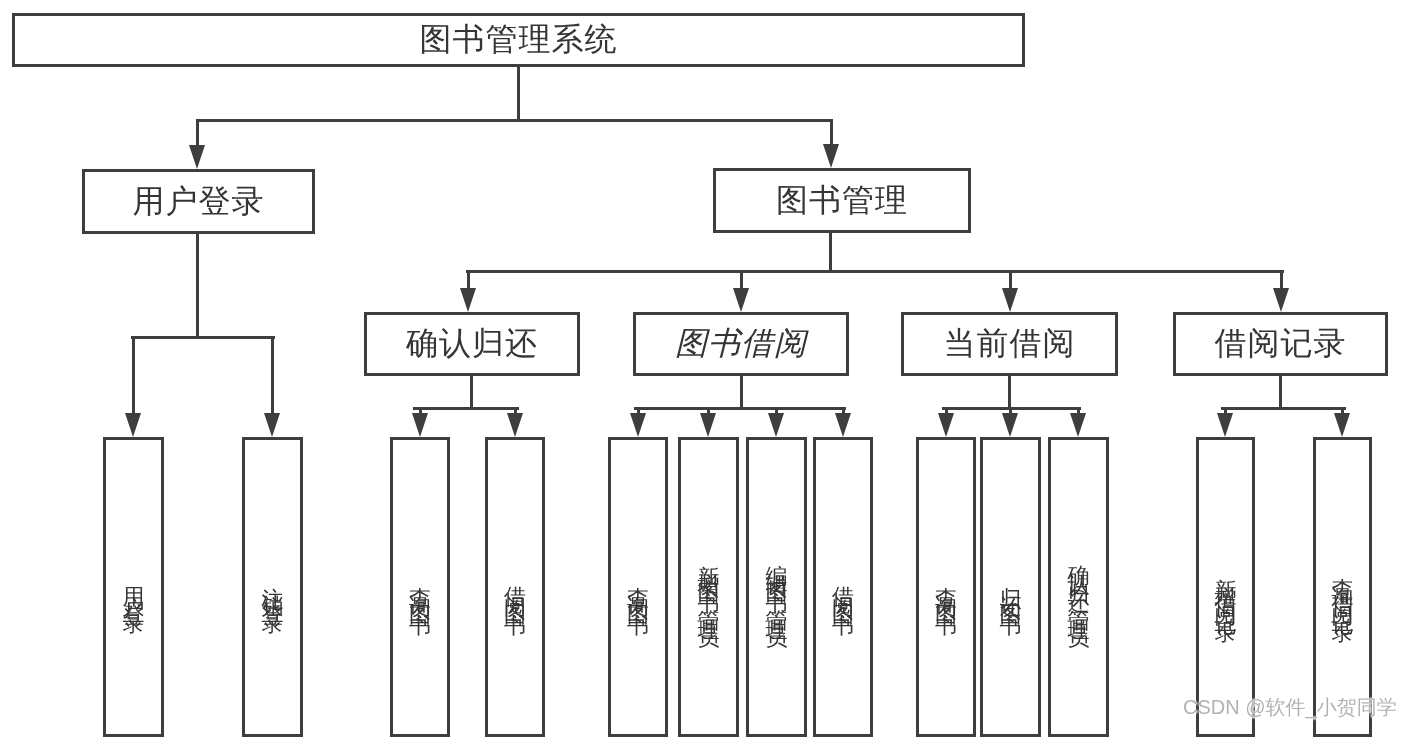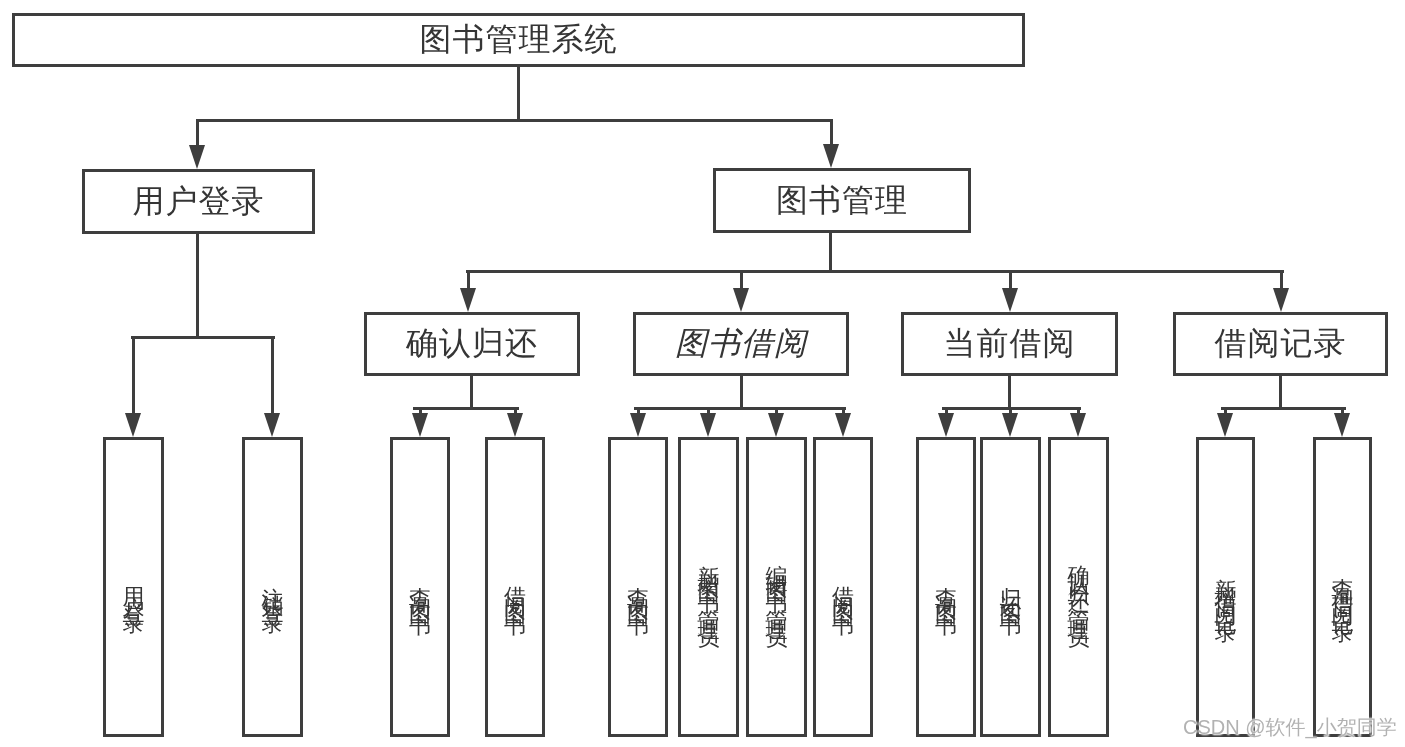--- a/index.html
+++ b/index.html
@@ -23,21 +23,21 @@
     writing-mode:vertical-rl;text-orientation:mixed;
     font-size:22px;letter-spacing:9px;line-height:1;white-space:nowrap;
   }
   .vline,.hline{position:absolute;background:var(--line);}
   .arrow{
     position:absolute;width:0;height:0;
     border-left:8px solid transparent;border-right:8px solid transparent;
     border-top:24px solid var(--line);
   }
   .watermark{
-    position:absolute;left:1183px;top:714px;z-index:10;
+    position:absolute;left:1183px;top:694px;z-index:10;
     font-size:20px;color:var(--wm);white-space:nowrap;
     text-shadow:0 0 2px #fff,0 0 2px #fff,1px 1px 2px #fff;
   }
 </style>
 </head>
 <body>
 
 <div class="canvas">
 
   <div class="box" style="left:12px;top:13px;width:1013px;height:54px;">

